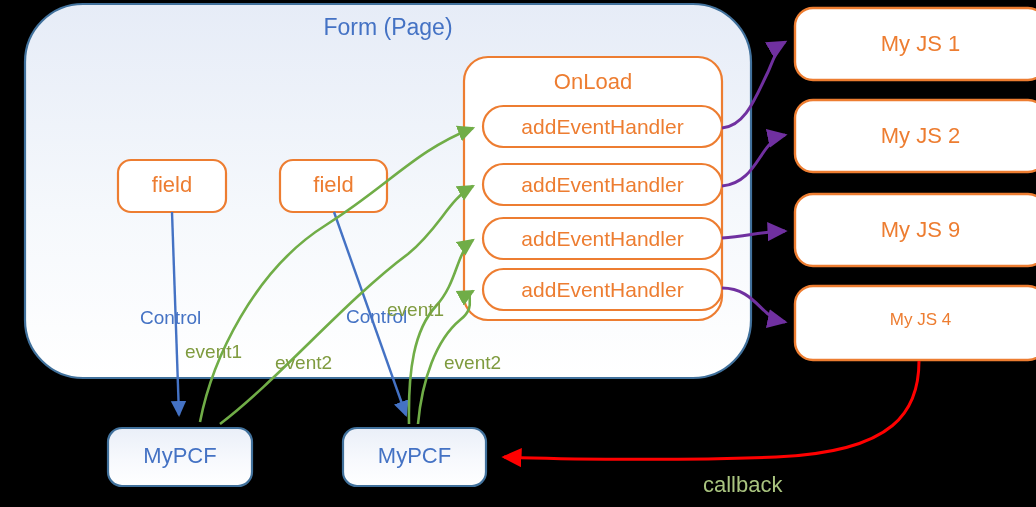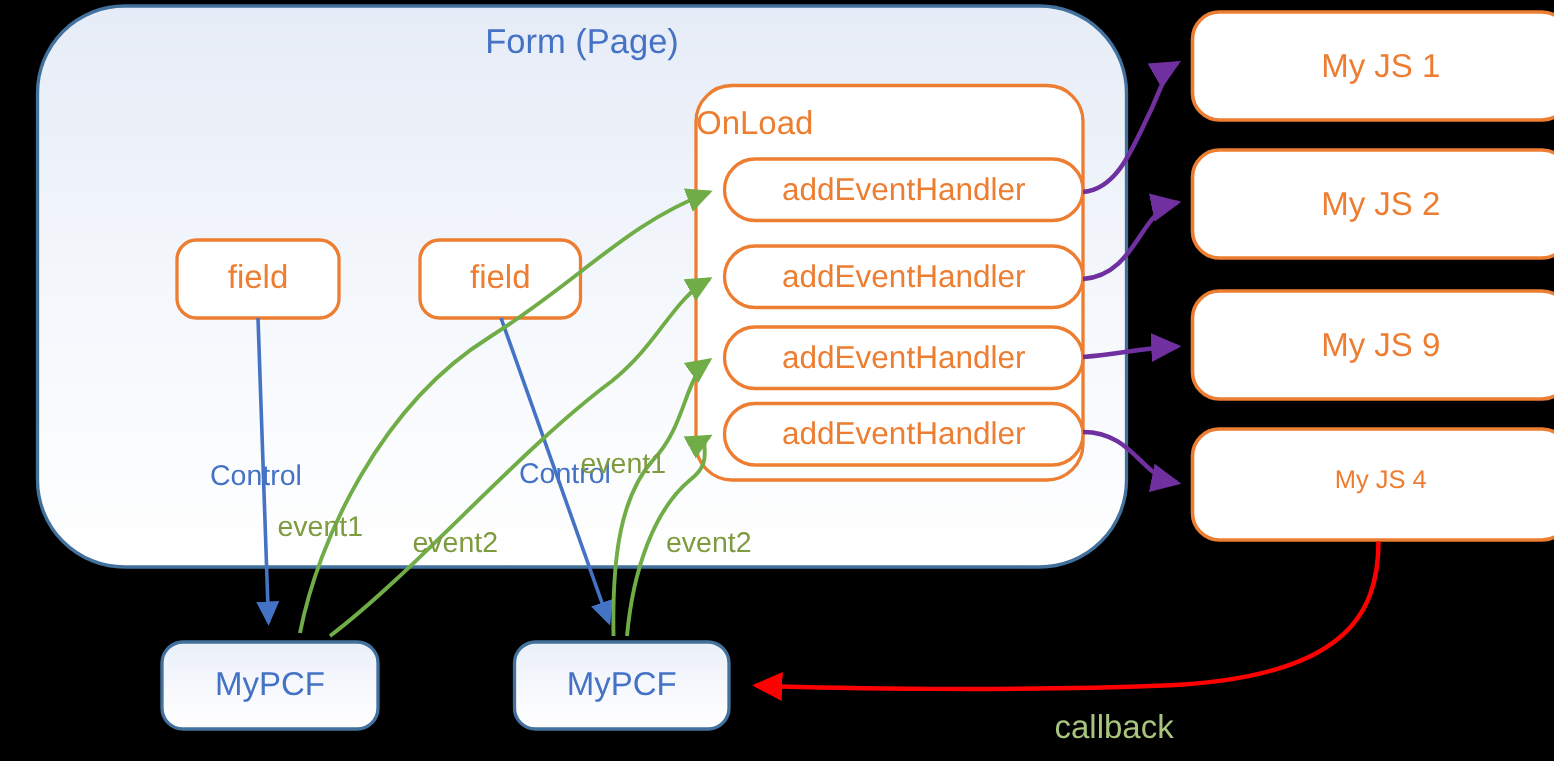--- a/index.html
+++ b/index.html
@@ -117,21 +117,21 @@
 
     <path d="M903,361 C903,410 880,452 760,457 C660,461 540,459 488,457" fill="none" stroke="#FF0000" stroke-width="3" marker-end="url(#arrRed)"></path>
 
   </svg>
 
   <div class="lbl" style="left:302px;top:14px;width:140px;text-align:center;font-size:23px;color:#4472C4;">Form (Page)</div>
 
   <div class="lbl" style="left:102px;top:172px;width:108px;text-align:center;font-size:22px;color:#ED7D31;">field</div>
   <div class="lbl" style="left:264px;top:172px;width:107px;text-align:center;font-size:22px;color:#ED7D31;">field</div>
 
-  <div class="lbl" style="left:448px;top:69px;width:258px;font-size:22px;color:#ED7D31;">OnLoad</div>
+  <div class="lbl" style="left:448px;top:69px;width:258px;text-align:center;font-size:22px;color:#ED7D31;">OnLoad</div>
 
   <div class="lbl" style="left:467px;top:115px;width:239px;text-align:center;font-size:21px;color:#ED7D31;">addEventHandler</div>
   <div class="lbl" style="left:467px;top:173px;width:239px;text-align:center;font-size:21px;color:#ED7D31;">addEventHandler</div>
   <div class="lbl" style="left:467px;top:227px;width:239px;text-align:center;font-size:21px;color:#ED7D31;">addEventHandler</div>
   <div class="lbl" style="left:467px;top:278px;width:239px;text-align:center;font-size:21px;color:#ED7D31;">addEventHandler</div>
 
   <div class="lbl" style="left:779px;top:31px;width:251px;text-align:center;font-size:22px;color:#ED7D31;">My JS 1</div>
   <div class="lbl" style="left:779px;top:123px;width:251px;text-align:center;font-size:22px;color:#ED7D31;">My JS 2</div>
   <div class="lbl" style="left:779px;top:217px;width:251px;text-align:center;font-size:22px;color:#ED7D31;">My JS 9</div>
   <div class="lbl" style="left:779px;top:310px;width:251px;text-align:center;font-size:17px;color:#ED7D31;">My JS 4</div>

